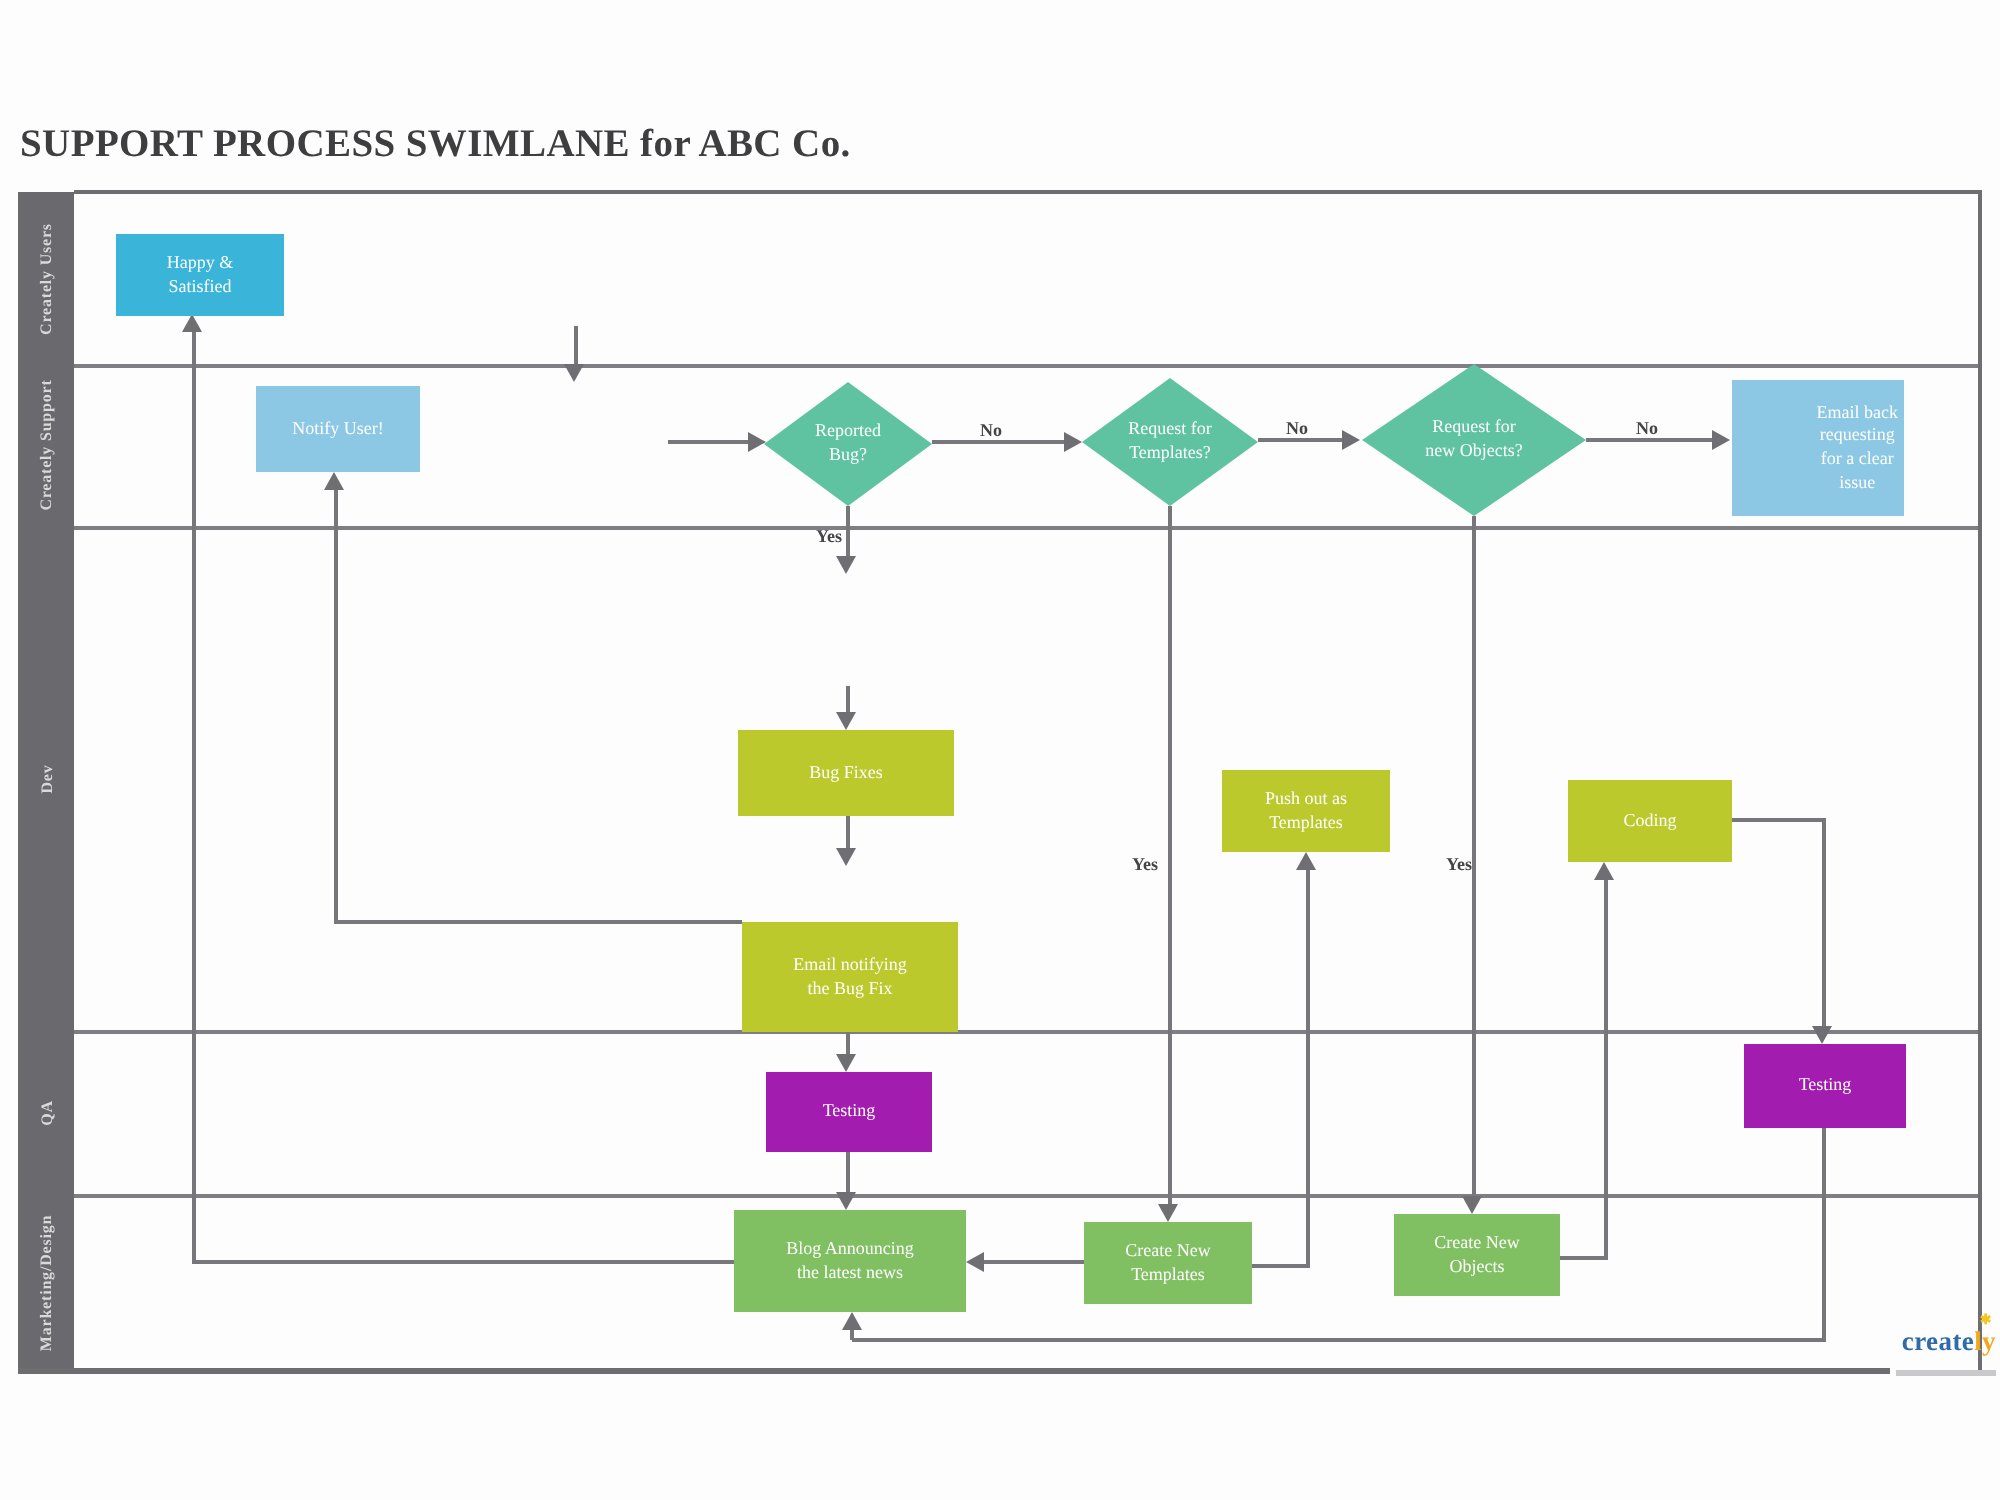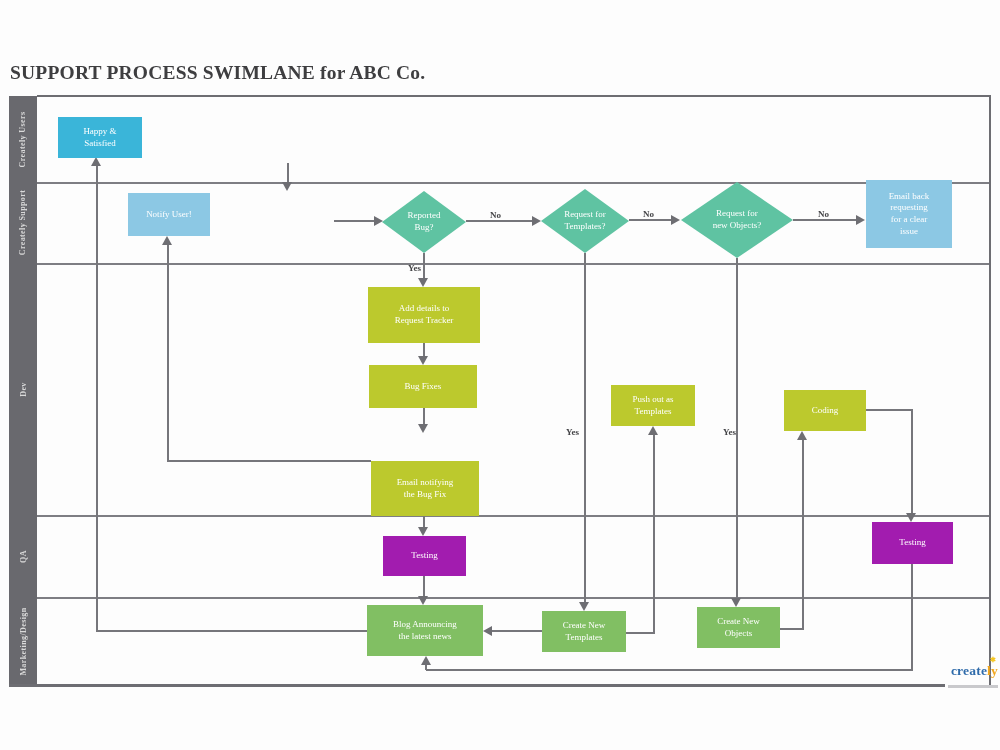--- a/index.html
+++ b/index.html
@@ -164,31 +164,27 @@
     </div>
   <div class="node diamond" style="left:541px; top:189px; width:88px; height:64px;">
       <div class="nlabel">Request for
 Templates?</div>
     </div>
   <div class="node diamond" style="left:681px; top:182px; width:112px; height:76px;">
       <div class="nlabel">Request for
 new Objects?</div>
     </div>
 
-  <div class="node lblue" style="left:866px; top:180px; width:86px; height:68px;">
+  <div class="node lblue" style="left:866px; top:190px; width:86px; height:68px;justify-content:flex-end;">
       <div class="nlabel">Email back
 requesting
 for a clear
 issue</div>
     </div>
 
-  <div class="node ygreen" style="left:368px; top:287px; width:112px; height:56px;">
-      <div class="nlabel">Add details to
-Request Tracker</div>
-    </div>
   <div class="node ygreen" style="left:369px; top:365px; width:108px; height:43px;">
       <div class="nlabel">Bug Fixes</div>
     </div>
   <div class="node ygreen" style="left:371px; top:433px; width:108px; height:55px;margin-top:28px;">
       <div class="nlabel">Email notifying
 the Bug Fix</div>
     </div>
   <div class="node ygreen" style="left:611px; top:385px; width:84px; height:41px;">
       <div class="nlabel">Push out as
 Templates</div>

